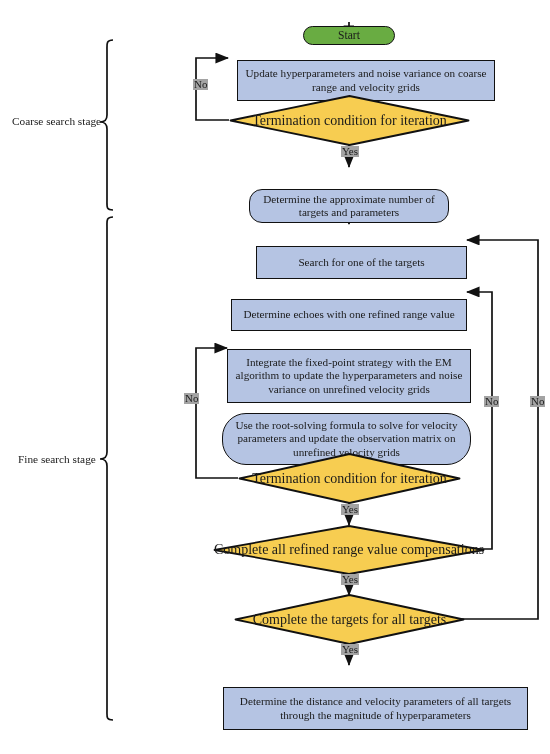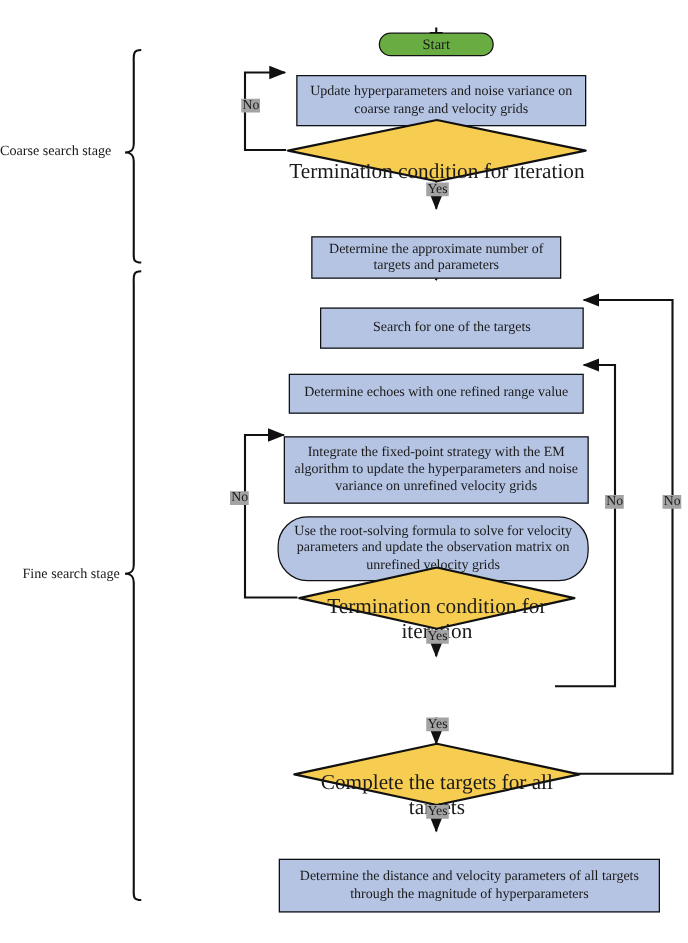--- a/index.html
+++ b/index.html
@@ -17,23 +17,23 @@
   .proc{
     background:#b5c4e3;border:1.6px solid #111;
     font-size:11.2px;padding:2px 5px;
   }
   .term{
     background:#69ac42;border:1.8px solid #111;border-radius:13px;
     font-size:11.6px;
   }
   .diamond-wrap{position:absolute;}
   .diamond-wrap .dtext{
-    position:absolute;left:0;top:16px;width:100%;height:100%;
+    position:absolute;left:0;top:0;width:100%;height:100%;
     display:flex;align-items:center;justify-content:center;
-    font-size:17px;text-align:center;pointer-events:none;
+    font-size:14px;text-align:center;pointer-events:none;
   }
   .edge-label{
     position:absolute;font-size:11px;background:#a3a3a3;padding:0 1px;
     line-height:1;
   }
   .stage-label{
     position:absolute;font-size:11.3px;white-space:nowrap;
   }
 </style>
 </head>
@@ -85,51 +85,57 @@
     <g stroke="#111" stroke-width="1.7" fill="none">
       <path d="M113,40 C106,40 107,44 107,50 L107,115 C107,121 104,122 100,122
                C104,122 107,123 107,129 L107,200 C107,207 106,210 113,210"></path>
     </g>
     <g stroke="#111" stroke-width="1.7" fill="none">
       <path d="M113,217 C106,217 107,221 107,227 L107,452 C107,458 104,459 100,459
                C104,459 107,460 107,466 L107,710 C107,717 106,720 113,720"></path>
     </g>
   </svg>
 
-  <div class="stage-label" style="left:0;top:115px;">Coarse search stage</div>
+  <div class="stage-label" style="left:12px;top:115px;">Coarse search stage</div>
   <div class="stage-label" style="left:18px;top:453px;">Fine search stage</div>
 
   <div class="node term" style="left:303px;top:4px;width:92px;height:19px;">Start</div>
 
-  <div class="node proc" style="left:237px;top:38px;width:232px;height:41px;">Update hyperparameters and noise variance on coarse range and velocity grids</div>
+  <div class="node proc" style="left:237px;top:38px;width:258px;height:41px;">Update hyperparameters and noise variance on coarse range and velocity grids</div>
 
   <div class="diamond-wrap" style="left:229px;top:95px;width:241px;height:51px;">
     <svg viewBox="0 0 241 51" width="241" height="51">
       <polygon points="120.5,1 239.5,25.5 120.5,50 1.5,25.5" fill="#f7cd51" stroke="#111" stroke-width="1.8" stroke-linejoin="round"></polygon>
     </svg>
     <div class="dtext">Termination condition for iteration</div>
   </div>
 
-  <div class="node proc" style="left:249px;top:167px;width:200px;height:34px;">Determine the approximate number of targets and parameters</div>
+  <div class="node proc" style="left:249px;top:167px;width:200px;height:34px;border-radius:13px;">Determine the approximate number of targets and parameters</div>
 
   <div class="node proc" style="left:256px;top:224px;width:211px;height:33px;">Search for one of the targets</div>
 
   <div class="node proc" style="left:231px;top:277px;width:236px;height:32px;">Determine echoes with one refined range value</div>
 
   <div class="node proc" style="left:227px;top:327px;width:244px;height:54px;">Integrate the fixed-point strategy with the EM algorithm to update the hyperparameters and noise variance on unrefined velocity grids</div>
 
   <div class="node proc" style="left:222px;top:391px;width:249px;height:52px;border-radius:24px;">Use the root-solving formula to solve for velocity parameters and update the observation matrix on unrefined velocity grids</div>
 
   <div class="diamond-wrap" style="left:238px;top:453px;width:223px;height:51px;">
     <svg viewBox="0 0 223 51" width="223" height="51">
       <polygon points="111.5,1 221.5,25.5 111.5,50 1.5,25.5" fill="#f7cd51" stroke="#111" stroke-width="1.8" stroke-linejoin="round"></polygon>
     </svg>
     <div class="dtext">Termination condition for iteration</div>
   </div>
 
+  <div class="diamond-wrap" style="left:213px;top:525px;width:272px;height:50px;">
+    <svg viewBox="0 0 272 50" width="272" height="50">
+      <polygon points="136,1 270.5,25 136,49 1.5,25" fill="#f7cd51" stroke="#111" stroke-width="1.8" stroke-linejoin="round"></polygon>
+    </svg>
+    <div class="dtext">Complete all refined range value compensations</div>
+  </div>
 
   <div class="diamond-wrap" style="left:234px;top:594px;width:231px;height:51px;">
     <svg viewBox="0 0 231 51" width="231" height="51">
       <polygon points="115.5,1 229.5,25.5 115.5,50 1.5,25.5" fill="#f7cd51" stroke="#111" stroke-width="1.8" stroke-linejoin="round"></polygon>
     </svg>
     <div class="dtext">Complete the targets for all targets</div>
   </div>
 
   <div class="node proc" style="left:223px;top:665px;width:305px;height:43px;">Determine the distance and velocity parameters of all targets through the magnitude of hyperparameters</div>
 

